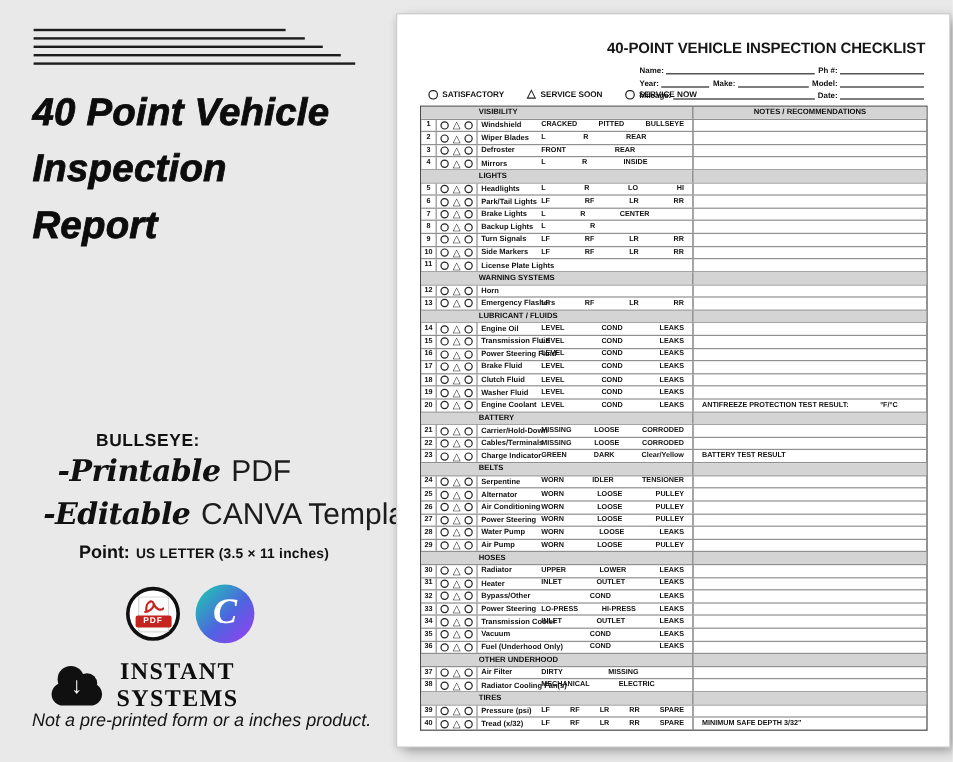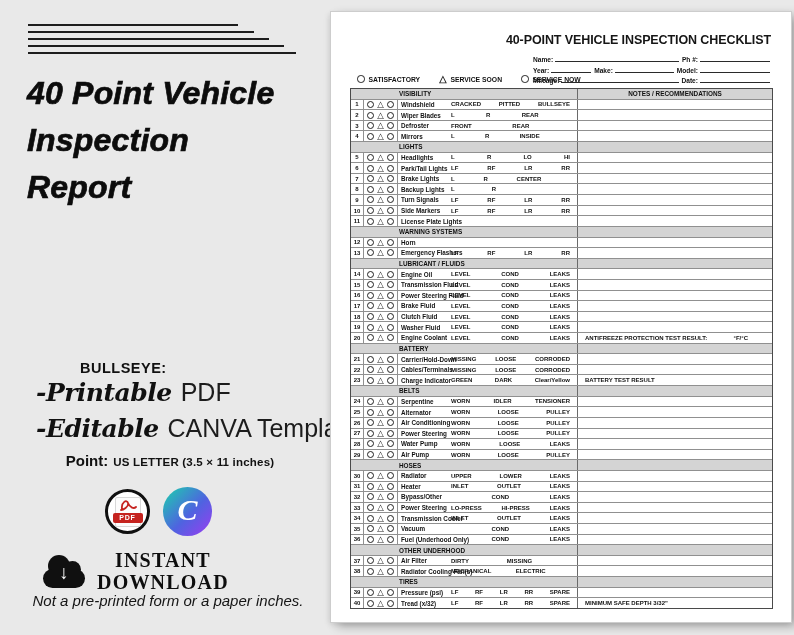--- a/index.html
+++ b/index.html
@@ -18,21 +18,21 @@
   .logo-lines div:nth-child(4){width:256px;}
   .logo-lines div:nth-child(5){width:268px;}
 
   .big-title{
     position:absolute;left:27px;top:70px;width:300px;
     font-size:32px;font-weight:bold;font-style:italic;line-height:1.47;
     color:#0c0c0c;-webkit-text-stroke:0.7px #0c0c0c;letter-spacing:0.2px;
   }
   .includes-label{position:absolute;left:80px;top:360px;font-size:14.5px;font-weight:bold;letter-spacing:0.5px;}
   .inc-line{position:absolute;left:36px;white-space:nowrap;}
-  .inc-line.l1{top:378px;}
+  .inc-line.l1{top:378px;margin-left:12px;}
   .inc-line.l2{top:414px;}
   .inc-script{font-family:"DejaVu Serif", serif;font-style:italic;font-weight:bold;font-size:25px;letter-spacing:-0.5px;}
   .inc-rest{font-size:25px;margin-left:9px;color:#1c1c1c;}
   .size-line{position:absolute;left:20px;top:452px;width:300px;text-align:center;white-space:nowrap;}
   .size-label{font-size:15px;font-weight:bold;}
   .size-value{font-size:11.5px;font-weight:bold;margin-left:5px;letter-spacing:0.2px;}
 
   .pdf-badge{position:absolute;left:105px;top:489px;width:45px;height:45px;border:3px solid #101010;
     border-radius:50%;background:#fff;box-sizing:border-box;display:flex;align-items:center;justify-content:center;}
   .pdf-inner{position:relative;width:24px;height:28px;background:#fcfcfc;border:0.5px solid #d8d8d8;border-radius:2px;}
@@ -137,25 +137,25 @@
 
 <div class="download-row">
   <div class="cloud">
     <div class="c-big"></div>
       <div class="c-small"></div>
       <div class="c-base"></div>
     <span class="dl-arrow">↓</span>
   </div>
   <div class="dl-text">
     <span>INSTANT</span>
-    <span>DOWNLOAD</span>
+    <span>SYSTEMS</span>
   </div>
 </div>
 
-<div class="disclaimer">Not a pre-printed form or a paper inches.</div>
+<div class="disclaimer">Not a pre-printed form or a inches product.</div>
 
 <div class="paper">
   <div class="doc-title">40-POINT VEHICLE INSPECTION CHECKLIST</div>
 
   <div class="fields">
     <div class="frow">
       <span class="flabel">Name:</span>
       <span class="fline fl-grow"></span>
       <span class="flabel">Ph #:</span>
       <span class="fline fl-end"></span>

